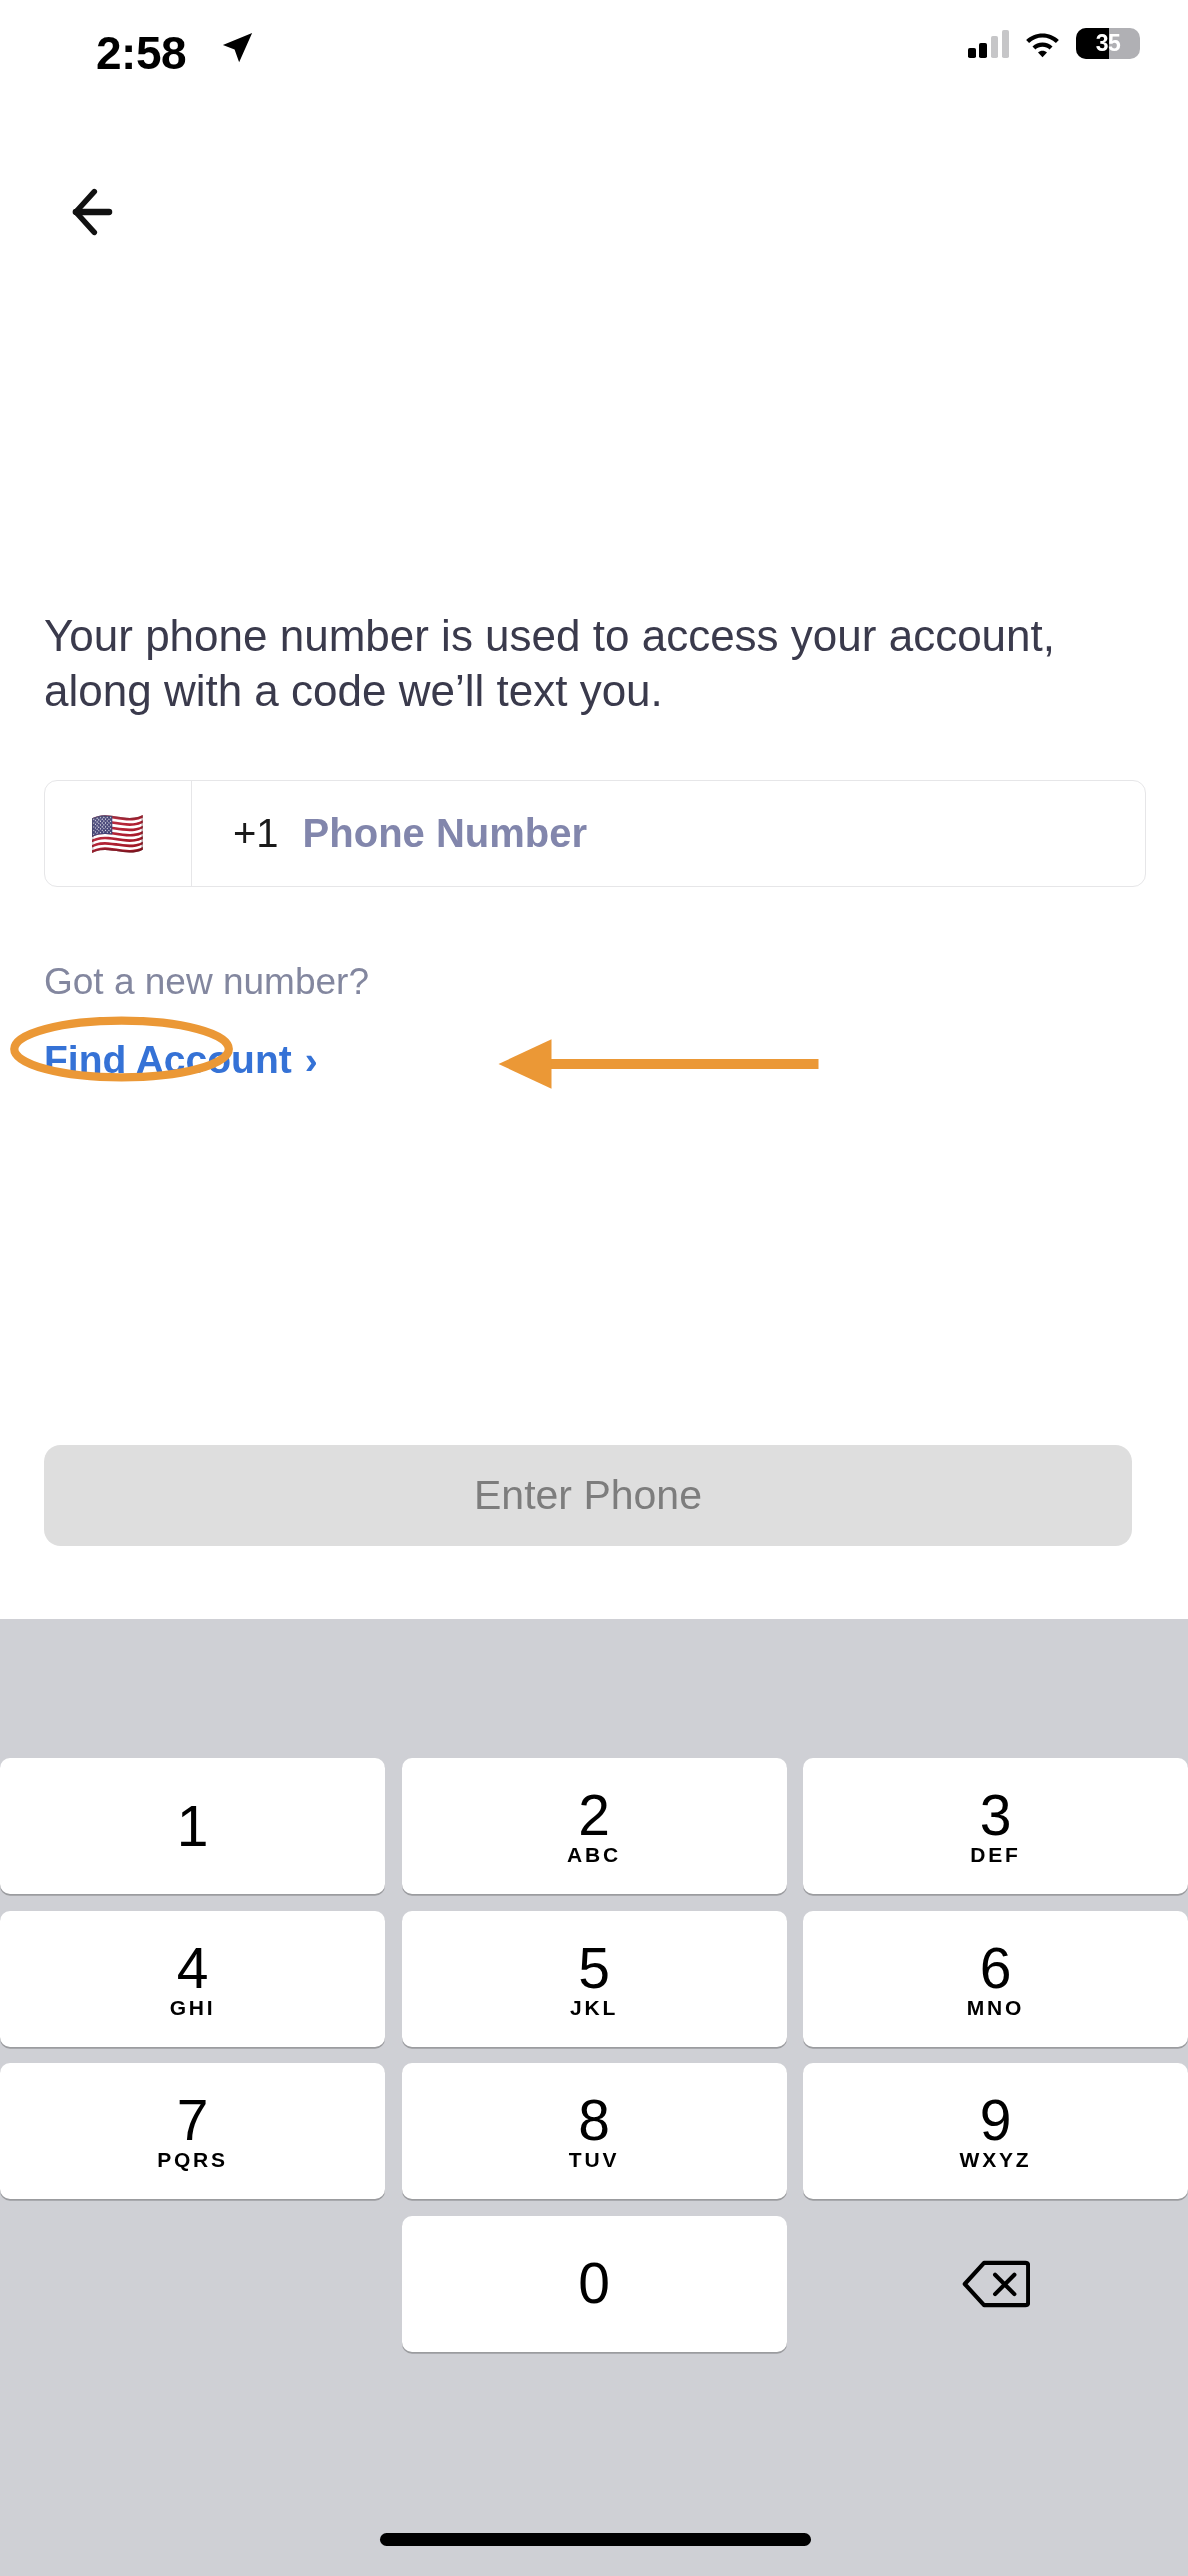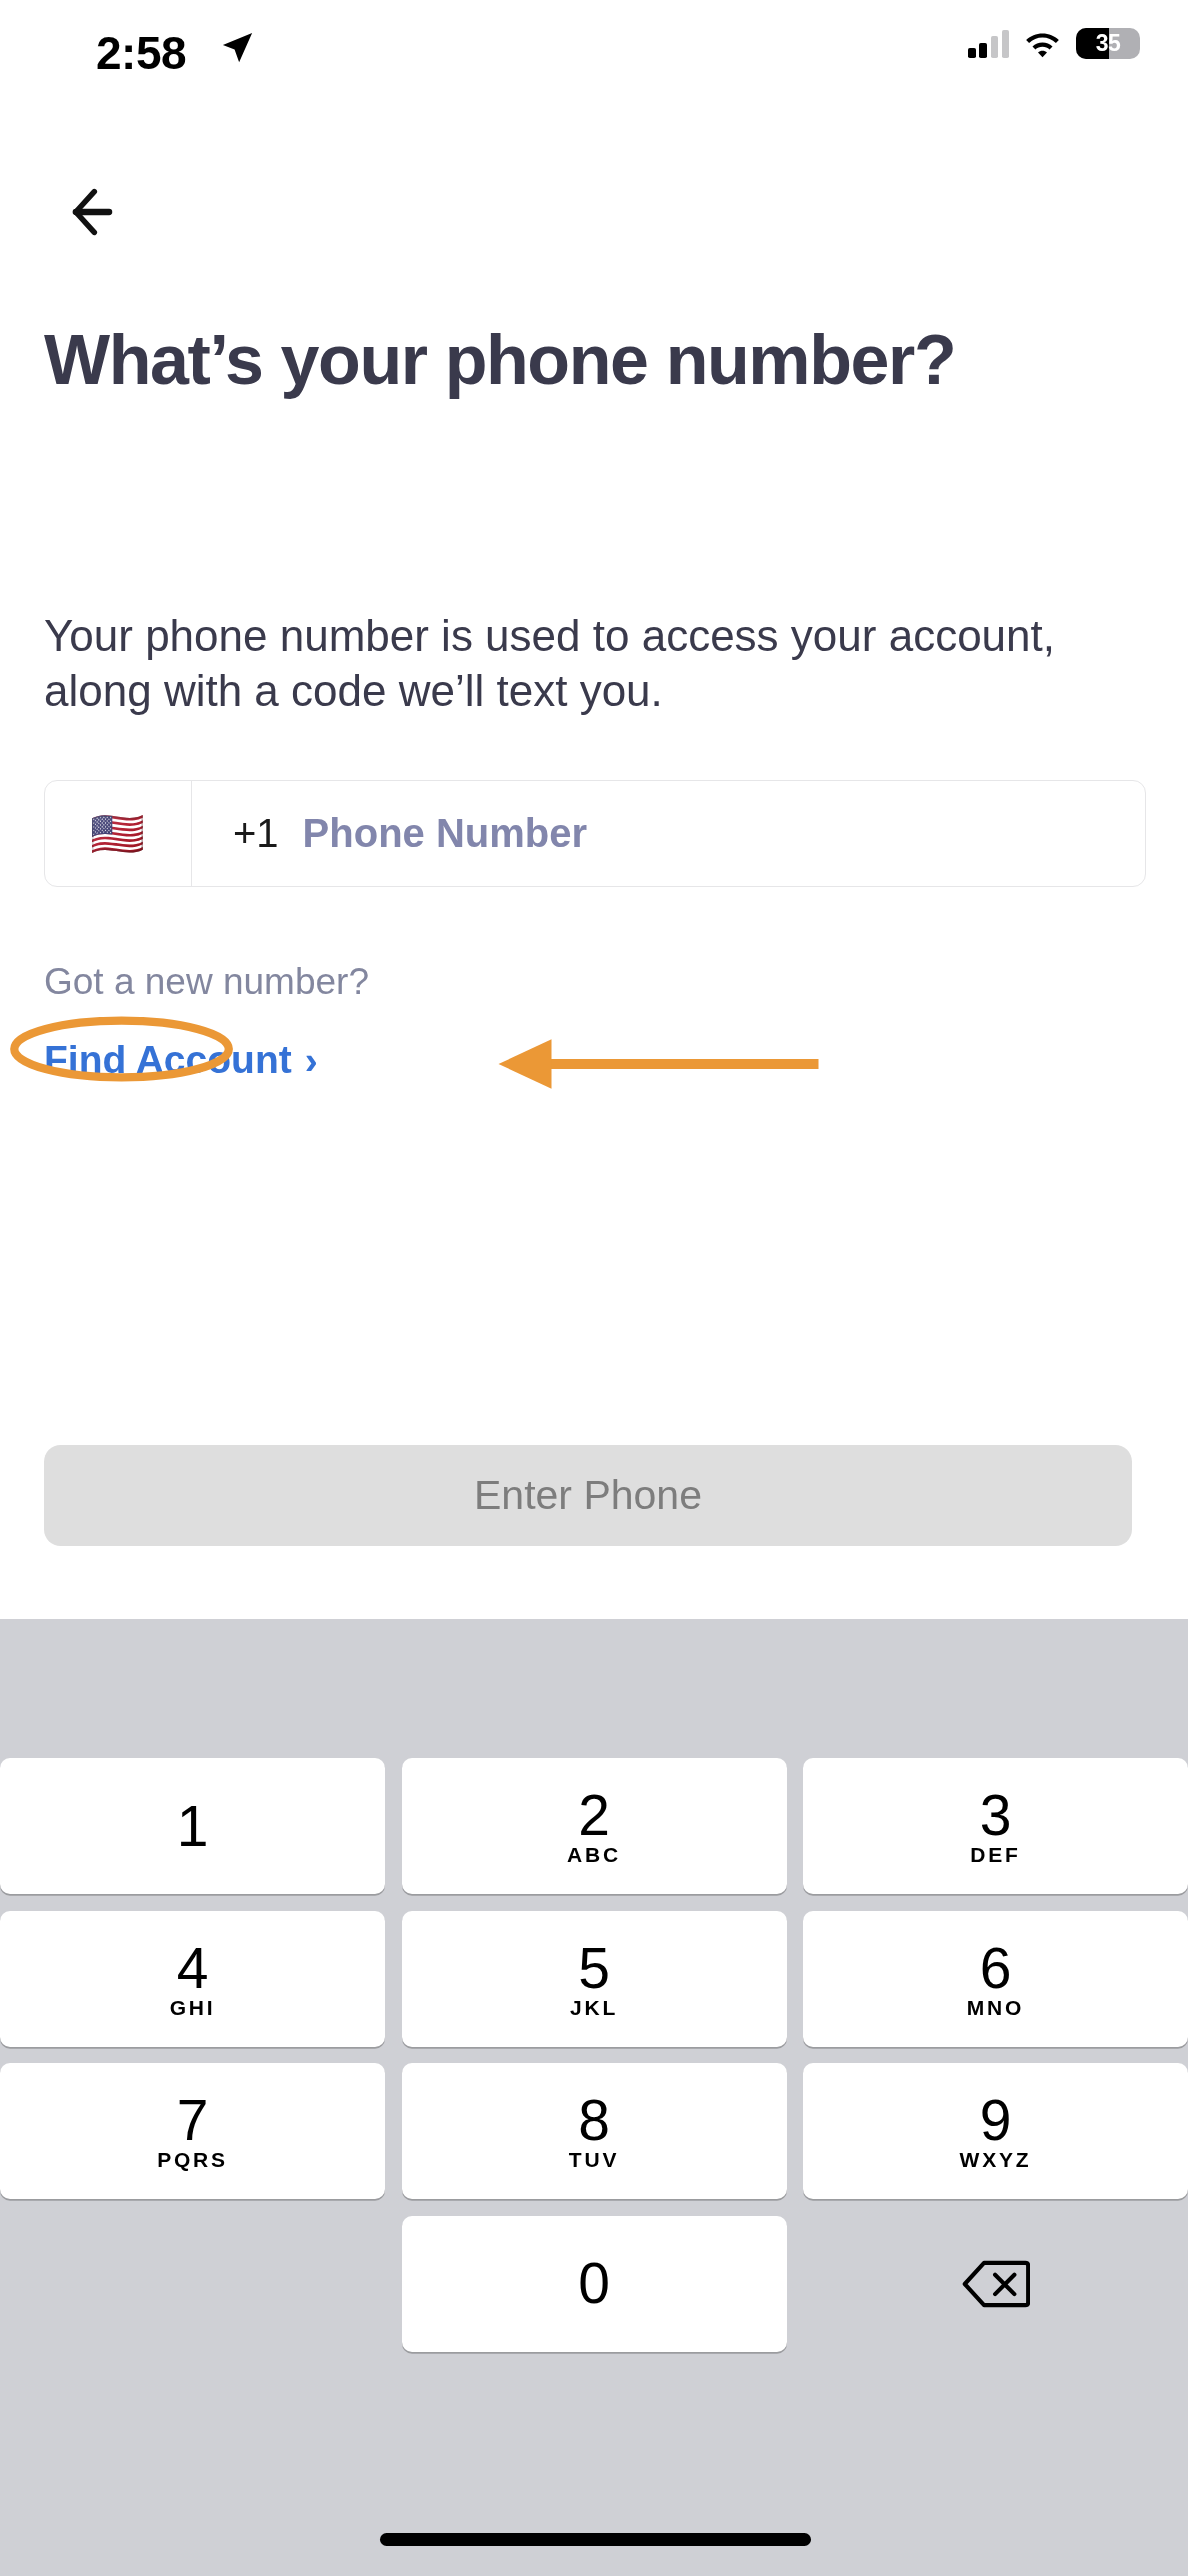--- a/index.html
+++ b/index.html
@@ -145,21 +145,20 @@
 
       </span>
     </div>
   </div>
 
   <svg class="backbtn" viewBox="0 0 40 40">
     <path d="M18 9 L8 20 L18 31" stroke="#111" stroke-width="3" fill="none" stroke-linecap="round" stroke-linejoin="round"></path>
     <line x1="8" y1="20" x2="26" y2="20" stroke="#111" stroke-width="3.4" stroke-linecap="round"></line>
   </svg>
 
-  <h1 class="title">What’s your phone number?</h1>
   <p class="subtitle">Your phone number is used to access your account, along with a code we’ll text you.</p>
 
   <div class="phonefield">
     <div class="flagcell">
       <span>🇺🇸</span>
     </div>
     <div class="numcell">
       <span class="ccode">+1</span>
       <span class="ph-placeholder">Phone Number</span>
     </div>

